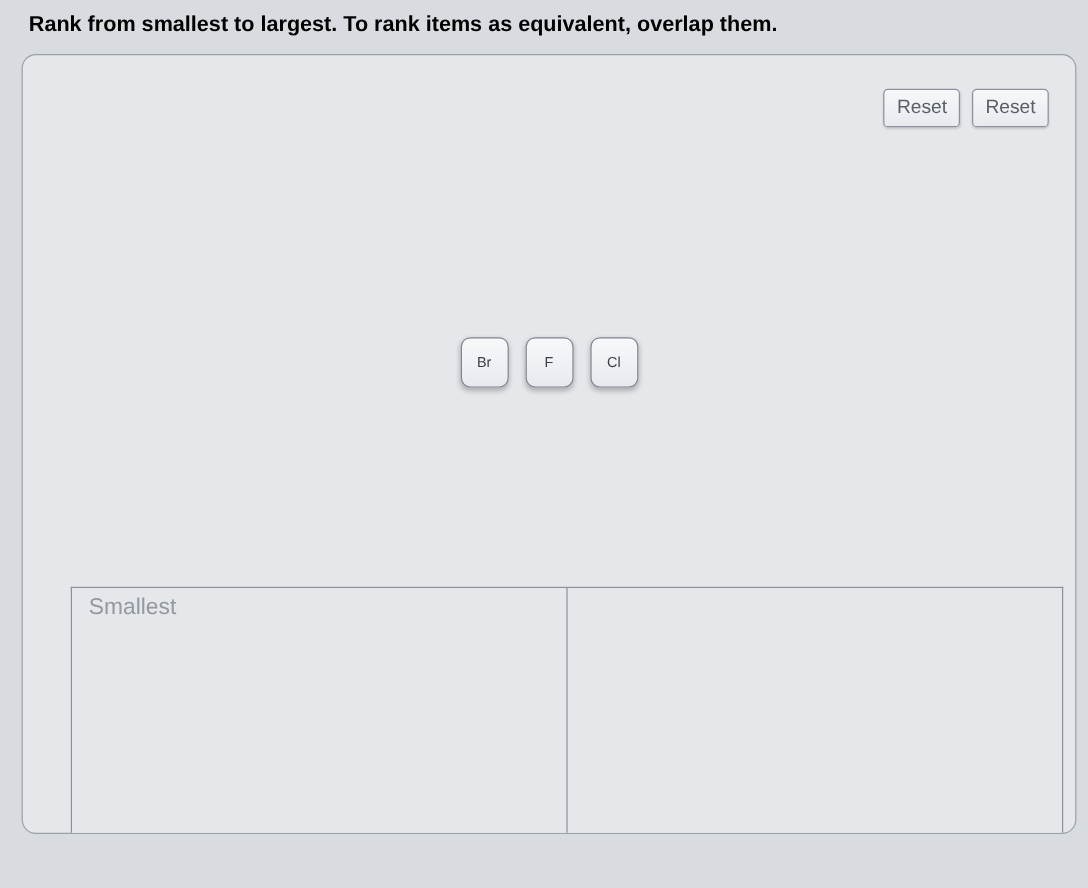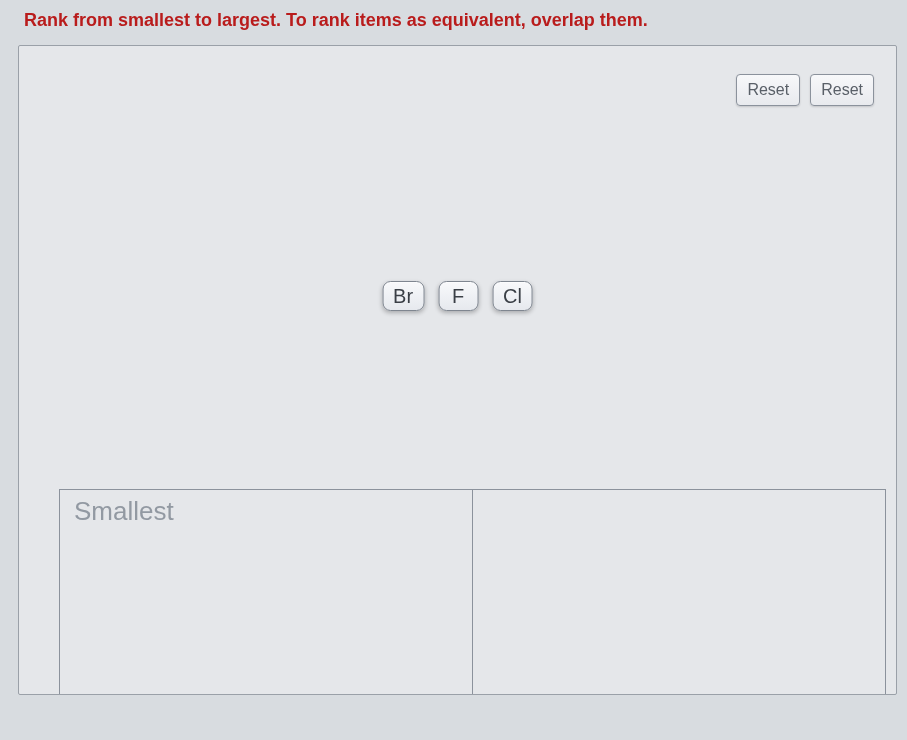--- a/index.html
+++ b/index.html
@@ -11,28 +11,28 @@
       font-family: Arial, Helvetica, sans-serif;
       background: #d8dce0;
       width: 907px;
       height: 740px;
       padding: 10px 10px 0 18px;
       overflow: hidden;
     }
     .instruction {
       font-size: 18px;
       font-weight: bold;
-      color: #b91c1c;
+      color: #000000;
       margin-bottom: 14px;
       padding-left: 6px;
     }
     .workspace {
       background: #e5e7ea;
       border: 1px solid #9aa0a8;
-      border-radius: 2px;
+      border-radius: 12px;
       height: 650px;
       position: relative;
       padding: 16px;
     }
     .toolbar {
       position: absolute;
       top: 28px;
       right: 22px;
       display: flex;
       gap: 10px;
@@ -51,29 +51,29 @@
     .tiles {
       position: absolute;
       top: 235px;
       left: 50%;
       transform: translateX(-50%);
       display: flex;
       gap: 14px;
     }
     .tile {
       min-width: 40px;
-      height: 30px;
+      height: 42px;
       padding: 0 10px;
       background: linear-gradient(#f8f9fb, #e6e9ee);
       border: 1px solid #7f8690;
       border-radius: 8px;
       display: flex;
       align-items: center;
       justify-content: center;
-      font-size: 20px;
+      font-size: 12px;
       color: #3a3f46;
       box-shadow: 0 2px 4px rgba(0,0,0,0.25), inset 0 1px 0 rgba(255,255,255,0.6);
       cursor: grab;
       user-select: none;
     }
     .ranking-area {
       position: absolute;
       bottom: 0;
       left: 40px;
       right: 10px;
@@ -87,21 +87,21 @@
       flex: 1;
       border-right: 1px solid #8b929c;
       position: relative;
     }
     .bin:last-child {
       border-right: none;
     }
     .bin-label {
       position: absolute;
       top: 6px;
-      font-size: 26px;
+      font-size: 19px;
       color: #9299a2;
       padding: 0 10px;
     }
     .bin-label.left {
       left: 4px;
     }
     .bin-label.right {
       right: 4px;
     }
   </style>

